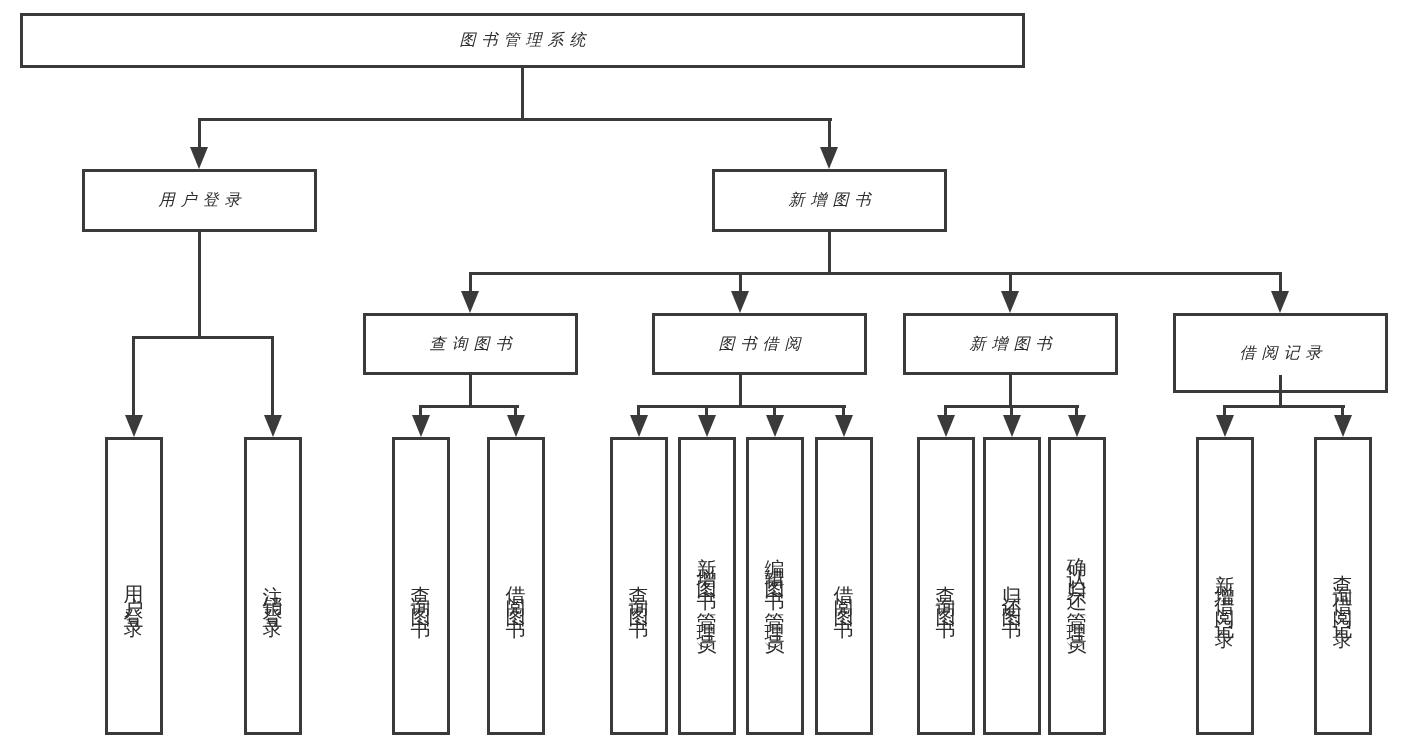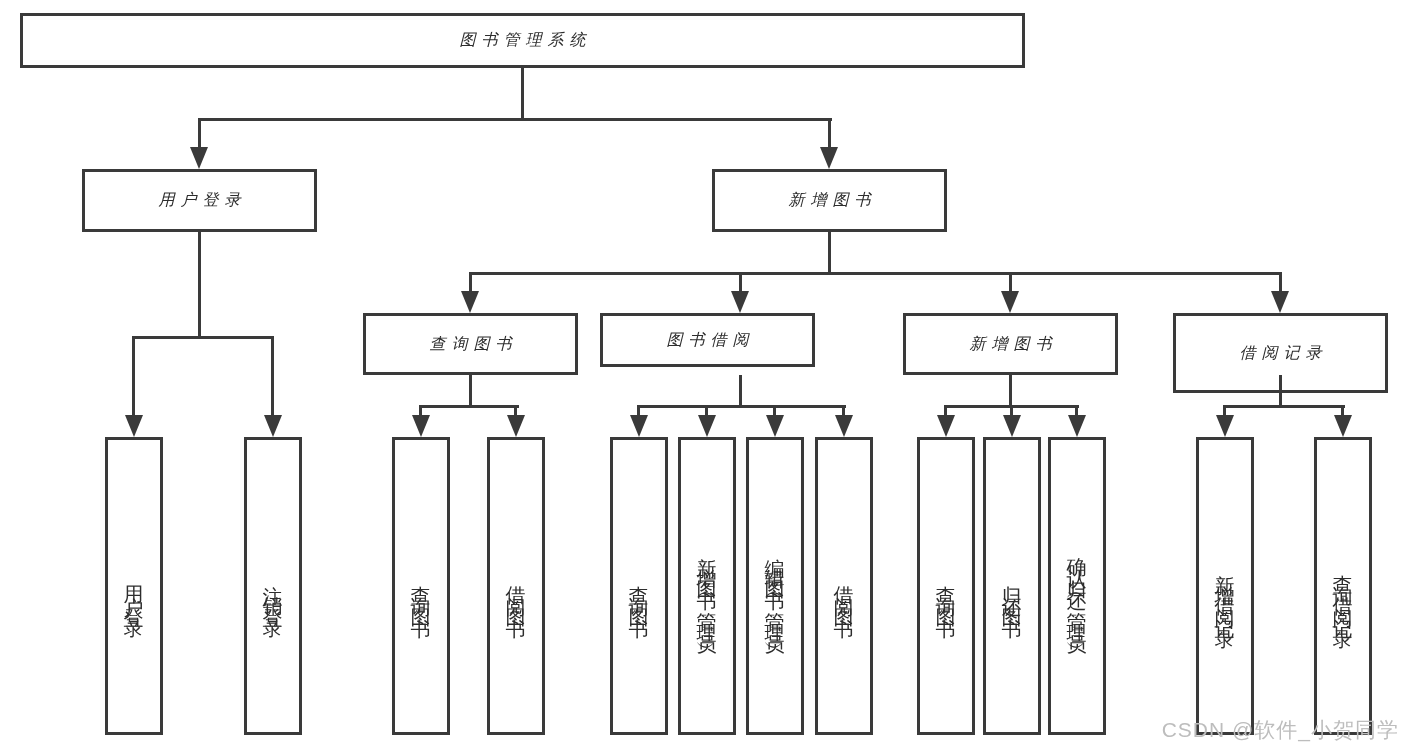--- a/index.html
+++ b/index.html
@@ -47,21 +47,21 @@
   <div class="box" style="left:82px;top:169px;width:235px;height:63px">
     <span class="hlabel">用户登录</span>
   </div>
   <div class="box" style="left:712px;top:169px;width:235px;height:63px">
     <span class="hlabel">新增图书</span>
   </div>
 
   <div class="box" style="left:363px;top:313px;width:215px;height:62px">
     <span class="hlabel">查询图书</span>
   </div>
-  <div class="box" style="left:600px;top:313px;width:215px;height:54px">
+  <div class="box" style="left:652px;top:313px;width:215px;height:62px">
     <span class="hlabel">图书借阅</span>
   </div>
   <div class="box" style="left:903px;top:313px;width:215px;height:62px">
     <span class="hlabel">新增图书</span>
   </div>
   <div class="box" style="left:1173px;top:313px;width:215px;height:80px">
     <span class="hlabel">借阅记录</span>
   </div>
 
   <div class="box" style="left:105px;top:437px;width:58px;height:298px">
@@ -160,15 +160,14 @@
   <div class="arrow" style="left:1003px;top:415px"></div>
   <div class="arrow" style="left:1068px;top:415px"></div>
 
   <div class="line" style="left:1279px;top:375px;width:3px;height:30px"></div>
   <div class="line" style="left:1223px;top:405px;width:122px;height:3px"></div>
   <div class="line" style="left:1223px;top:405px;width:3px;height:12px"></div>
   <div class="line" style="left:1341px;top:405px;width:3px;height:12px"></div>
   <div class="arrow" style="left:1216px;top:415px"></div>
   <div class="arrow" style="left:1334px;top:415px"></div>
 
-  <div class="watermark">CSDN @软件_小贺同学</div>
 
 </div>
 
 </body></html>

